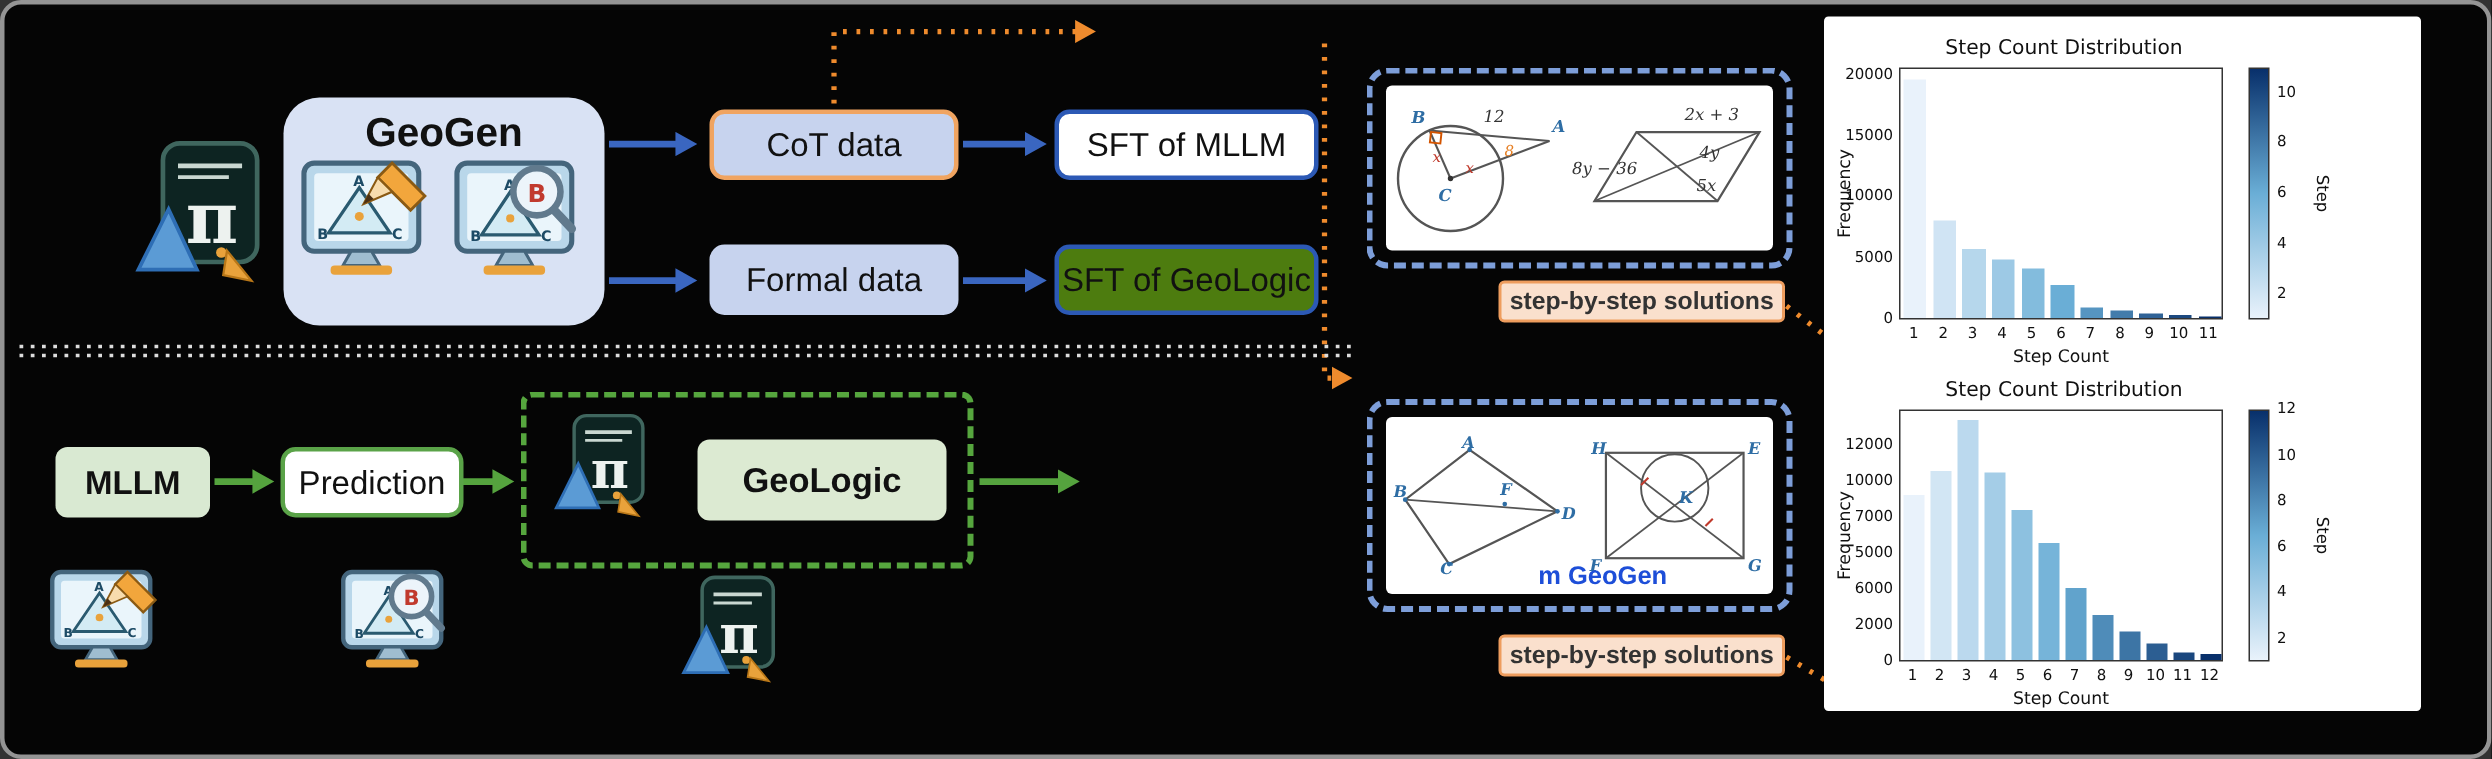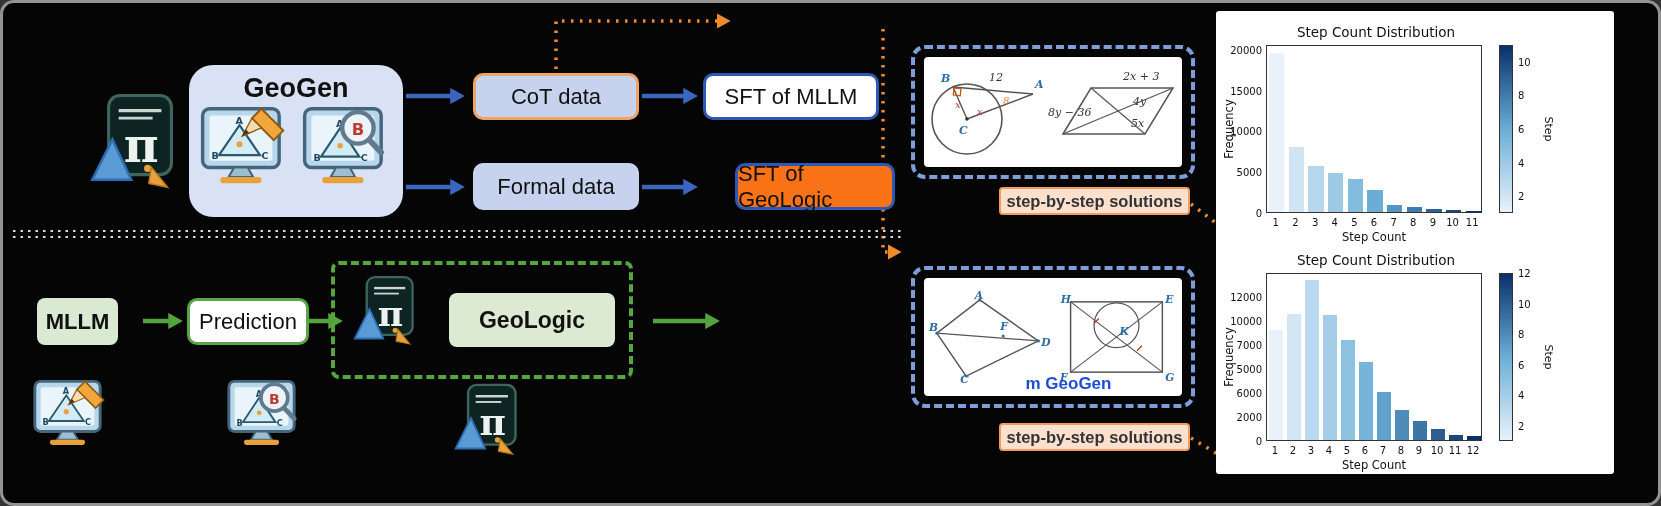--- a/index.html
+++ b/index.html
@@ -10,25 +10,25 @@
   .box{position:absolute;display:flex;align-items:center;justify-content:center;font-size:22px;color:#111;border-radius:10px;z-index:3}
 
   #pi-logo-main{left:86px;top:90px;z-index:3}
   #geogen-box{left:186px;top:62px;width:214px;height:152px;background:#d9e2f4;border-radius:24px;z-index:3}
   #geogen-title{text-align:center;font-size:27px;font-weight:bold;color:#111;margin-top:8px}
   #geogen-icons{display:flex;justify-content:center;gap:10px;margin-top:2px}
 
   #cot-box{left:470px;top:70px;width:166px;height:47px;background:#c7d3ee;border:3px solid #f0a461}
   #formal-box{left:470px;top:160px;width:166px;height:47px;background:#c7d3ee}
   #sft-mllm-box{left:700px;top:70px;width:176px;height:47px;background:#fff;border:3px solid #2c59b5}
-  #sft-geologic-box{left:732px;top:160px;width:160px;height:47px;background:#f97316;border:3px solid #2c59b5}
-
-  #mllm-box{left:34px;top:295px;width:81px;height:47px;background:#d9e9d2;border-radius:8px;font-weight:bold}
+  #sft-geologic-box{left:700px;top:160px;width:176px;height:47px;background:#4d7c0f;border:3px solid #2c59b5}
+
+  #mllm-box{left:34px;top:295px;width:103px;height:47px;background:#d9e9d2;border-radius:8px;font-weight:bold}
   #prediction-box{left:184px;top:295px;width:122px;height:47px;background:#fff;border:3px solid #5aa348}
-  #geologic-dashed{left:328px;top:258px;width:302px;height:118px;border:4px dashed #56a63e;border-radius:8px;z-index:3}
+  #geologic-dashed{left:344px;top:258px;width:302px;height:118px;border:4px dashed #56a63e;border-radius:8px;z-index:3}
   #pi-logo-2{position:absolute;left:18px;top:10px}
   #geologic-box{position:absolute;left:114px;top:28px;width:166px;height:54px;background:#dcead2;border-radius:8px;display:flex;align-items:center;justify-content:center;font-size:23px;font-weight:bold;color:#111}
   #truefalse-box{left:722px;top:295px;width:154px;height:47px;background:#fff;border:3px solid #5aa348}
 
   #icon-monitor-1{left:28px;top:376px;z-index:3}
   #icon-monitor-2{left:222px;top:376px;z-index:3}
   #pi-logo-3{left:450px;top:380px;z-index:3}
 
   .sample-box{position:absolute;border:4px dashed #7d9ed9;border-radius:14px;z-index:5}
   #sample-box-1{left:908px;top:42px;width:284px;height:134px}

